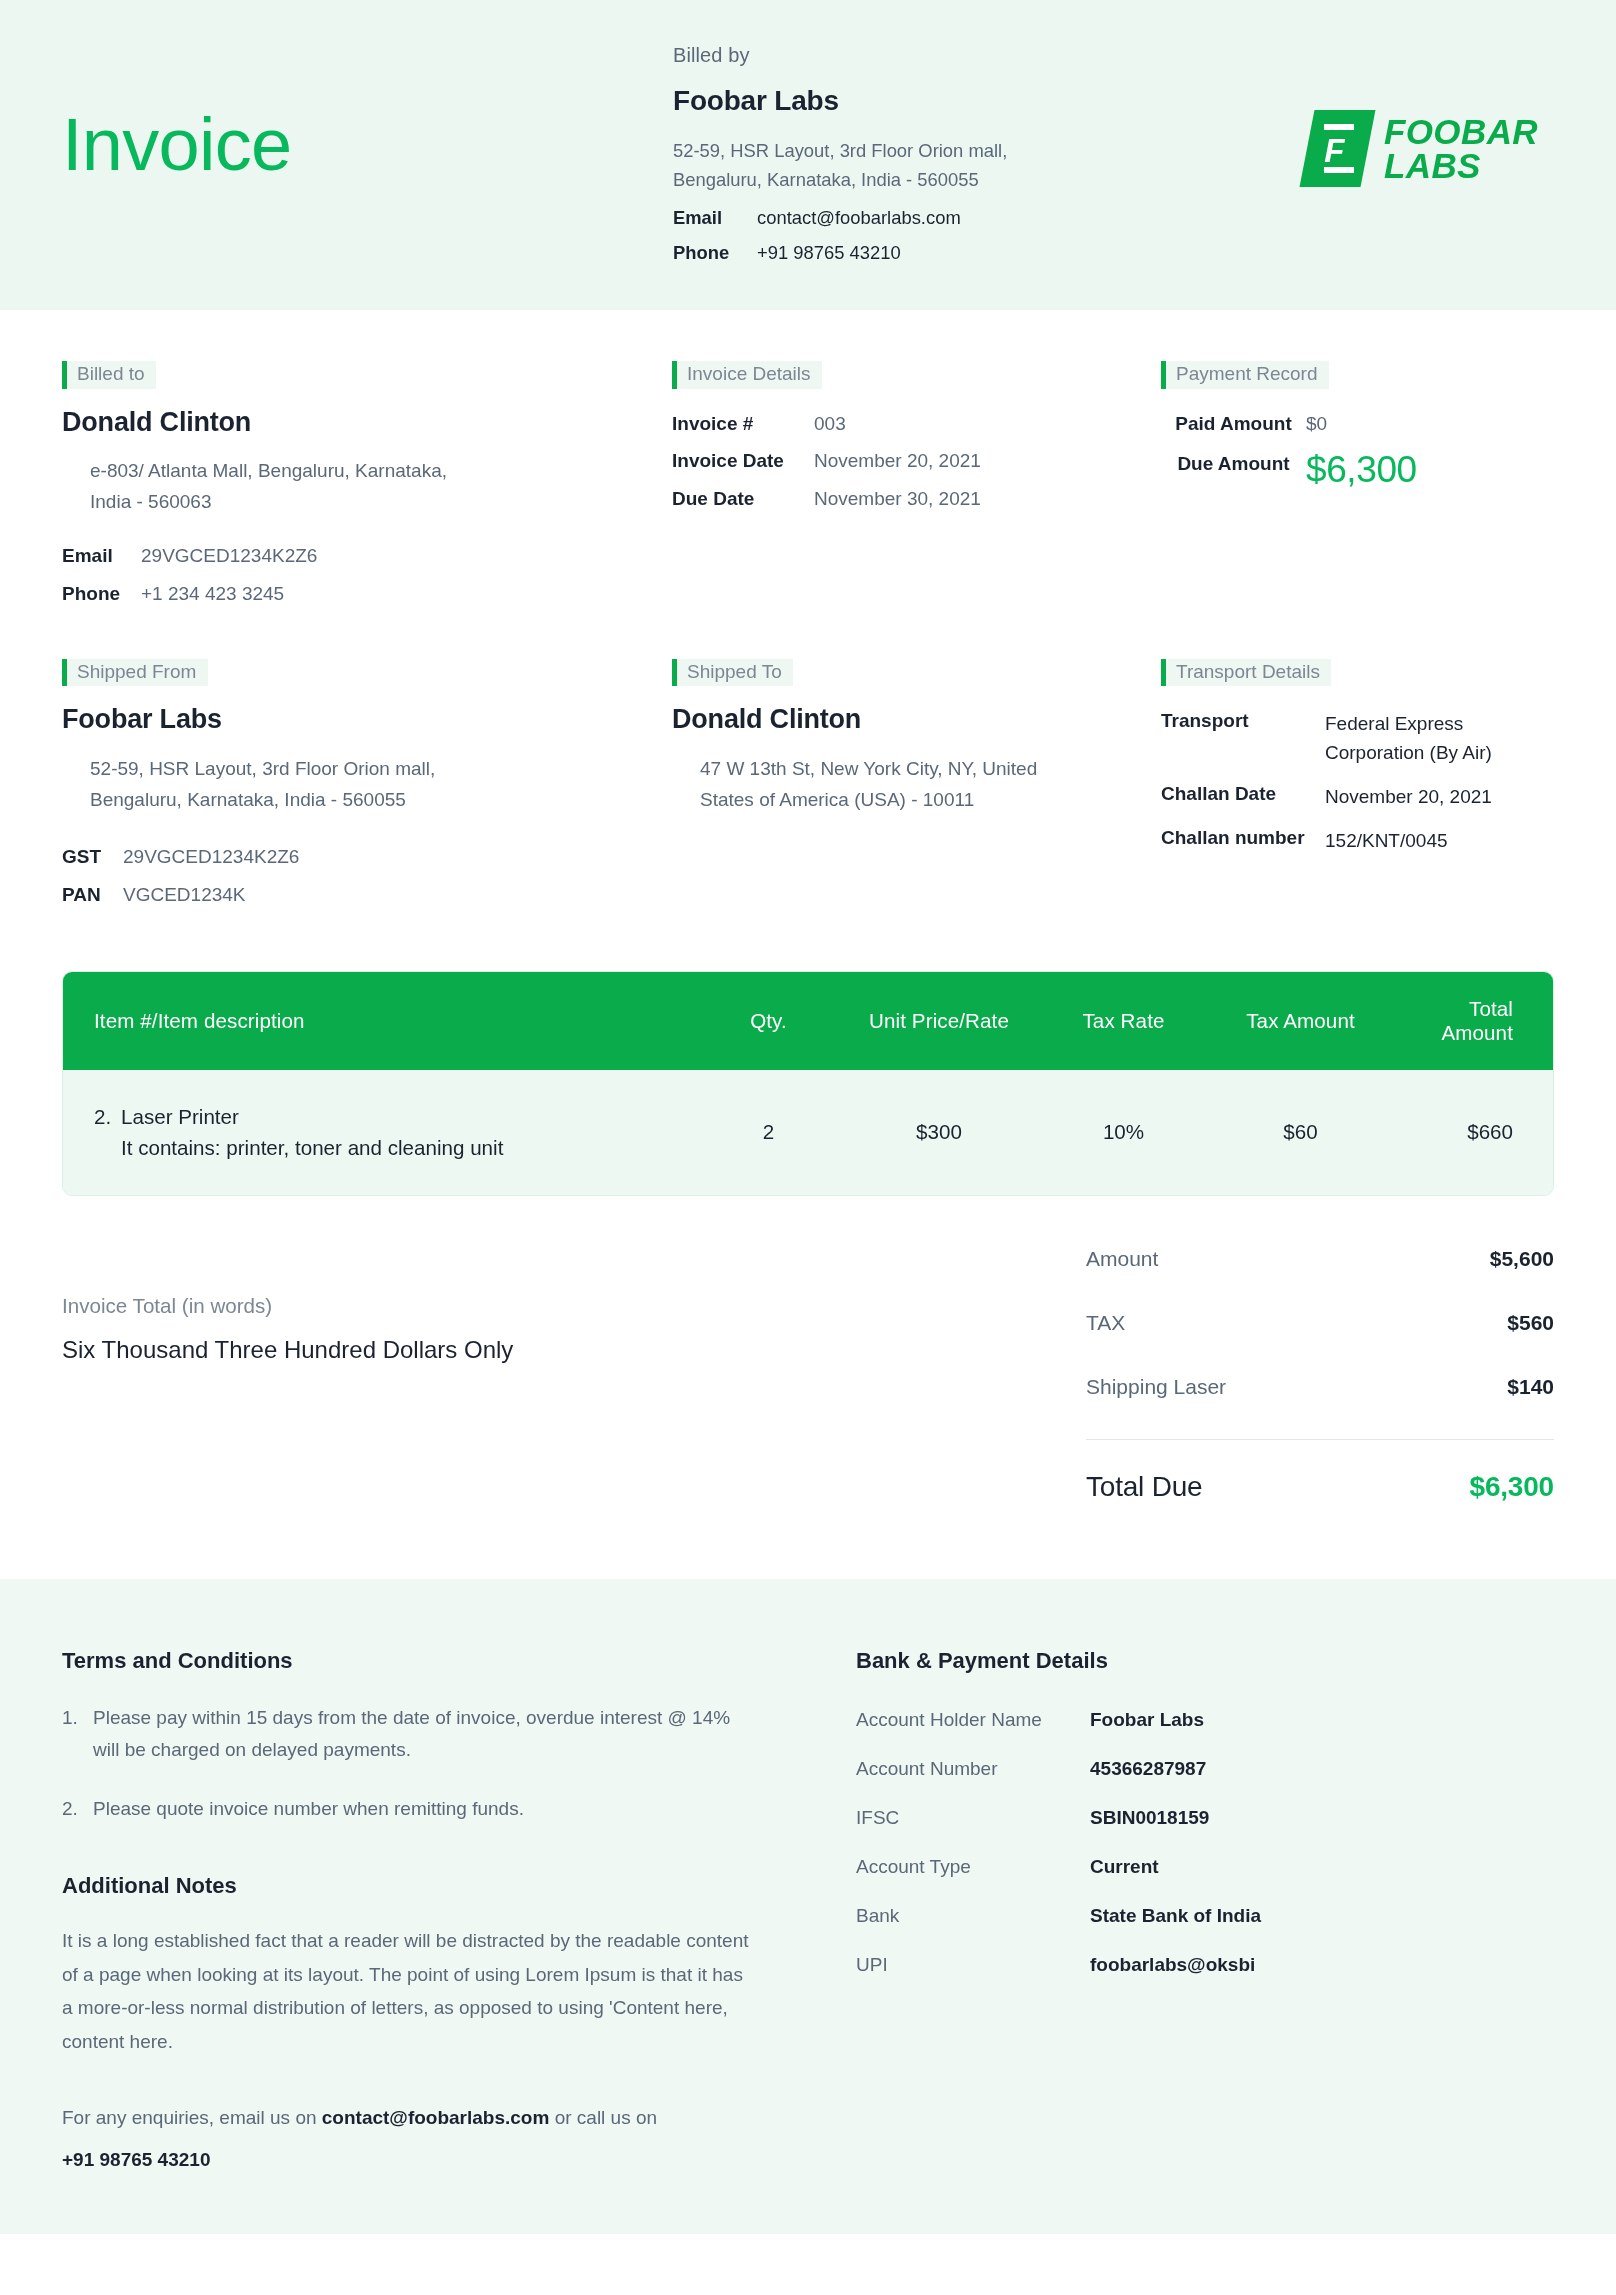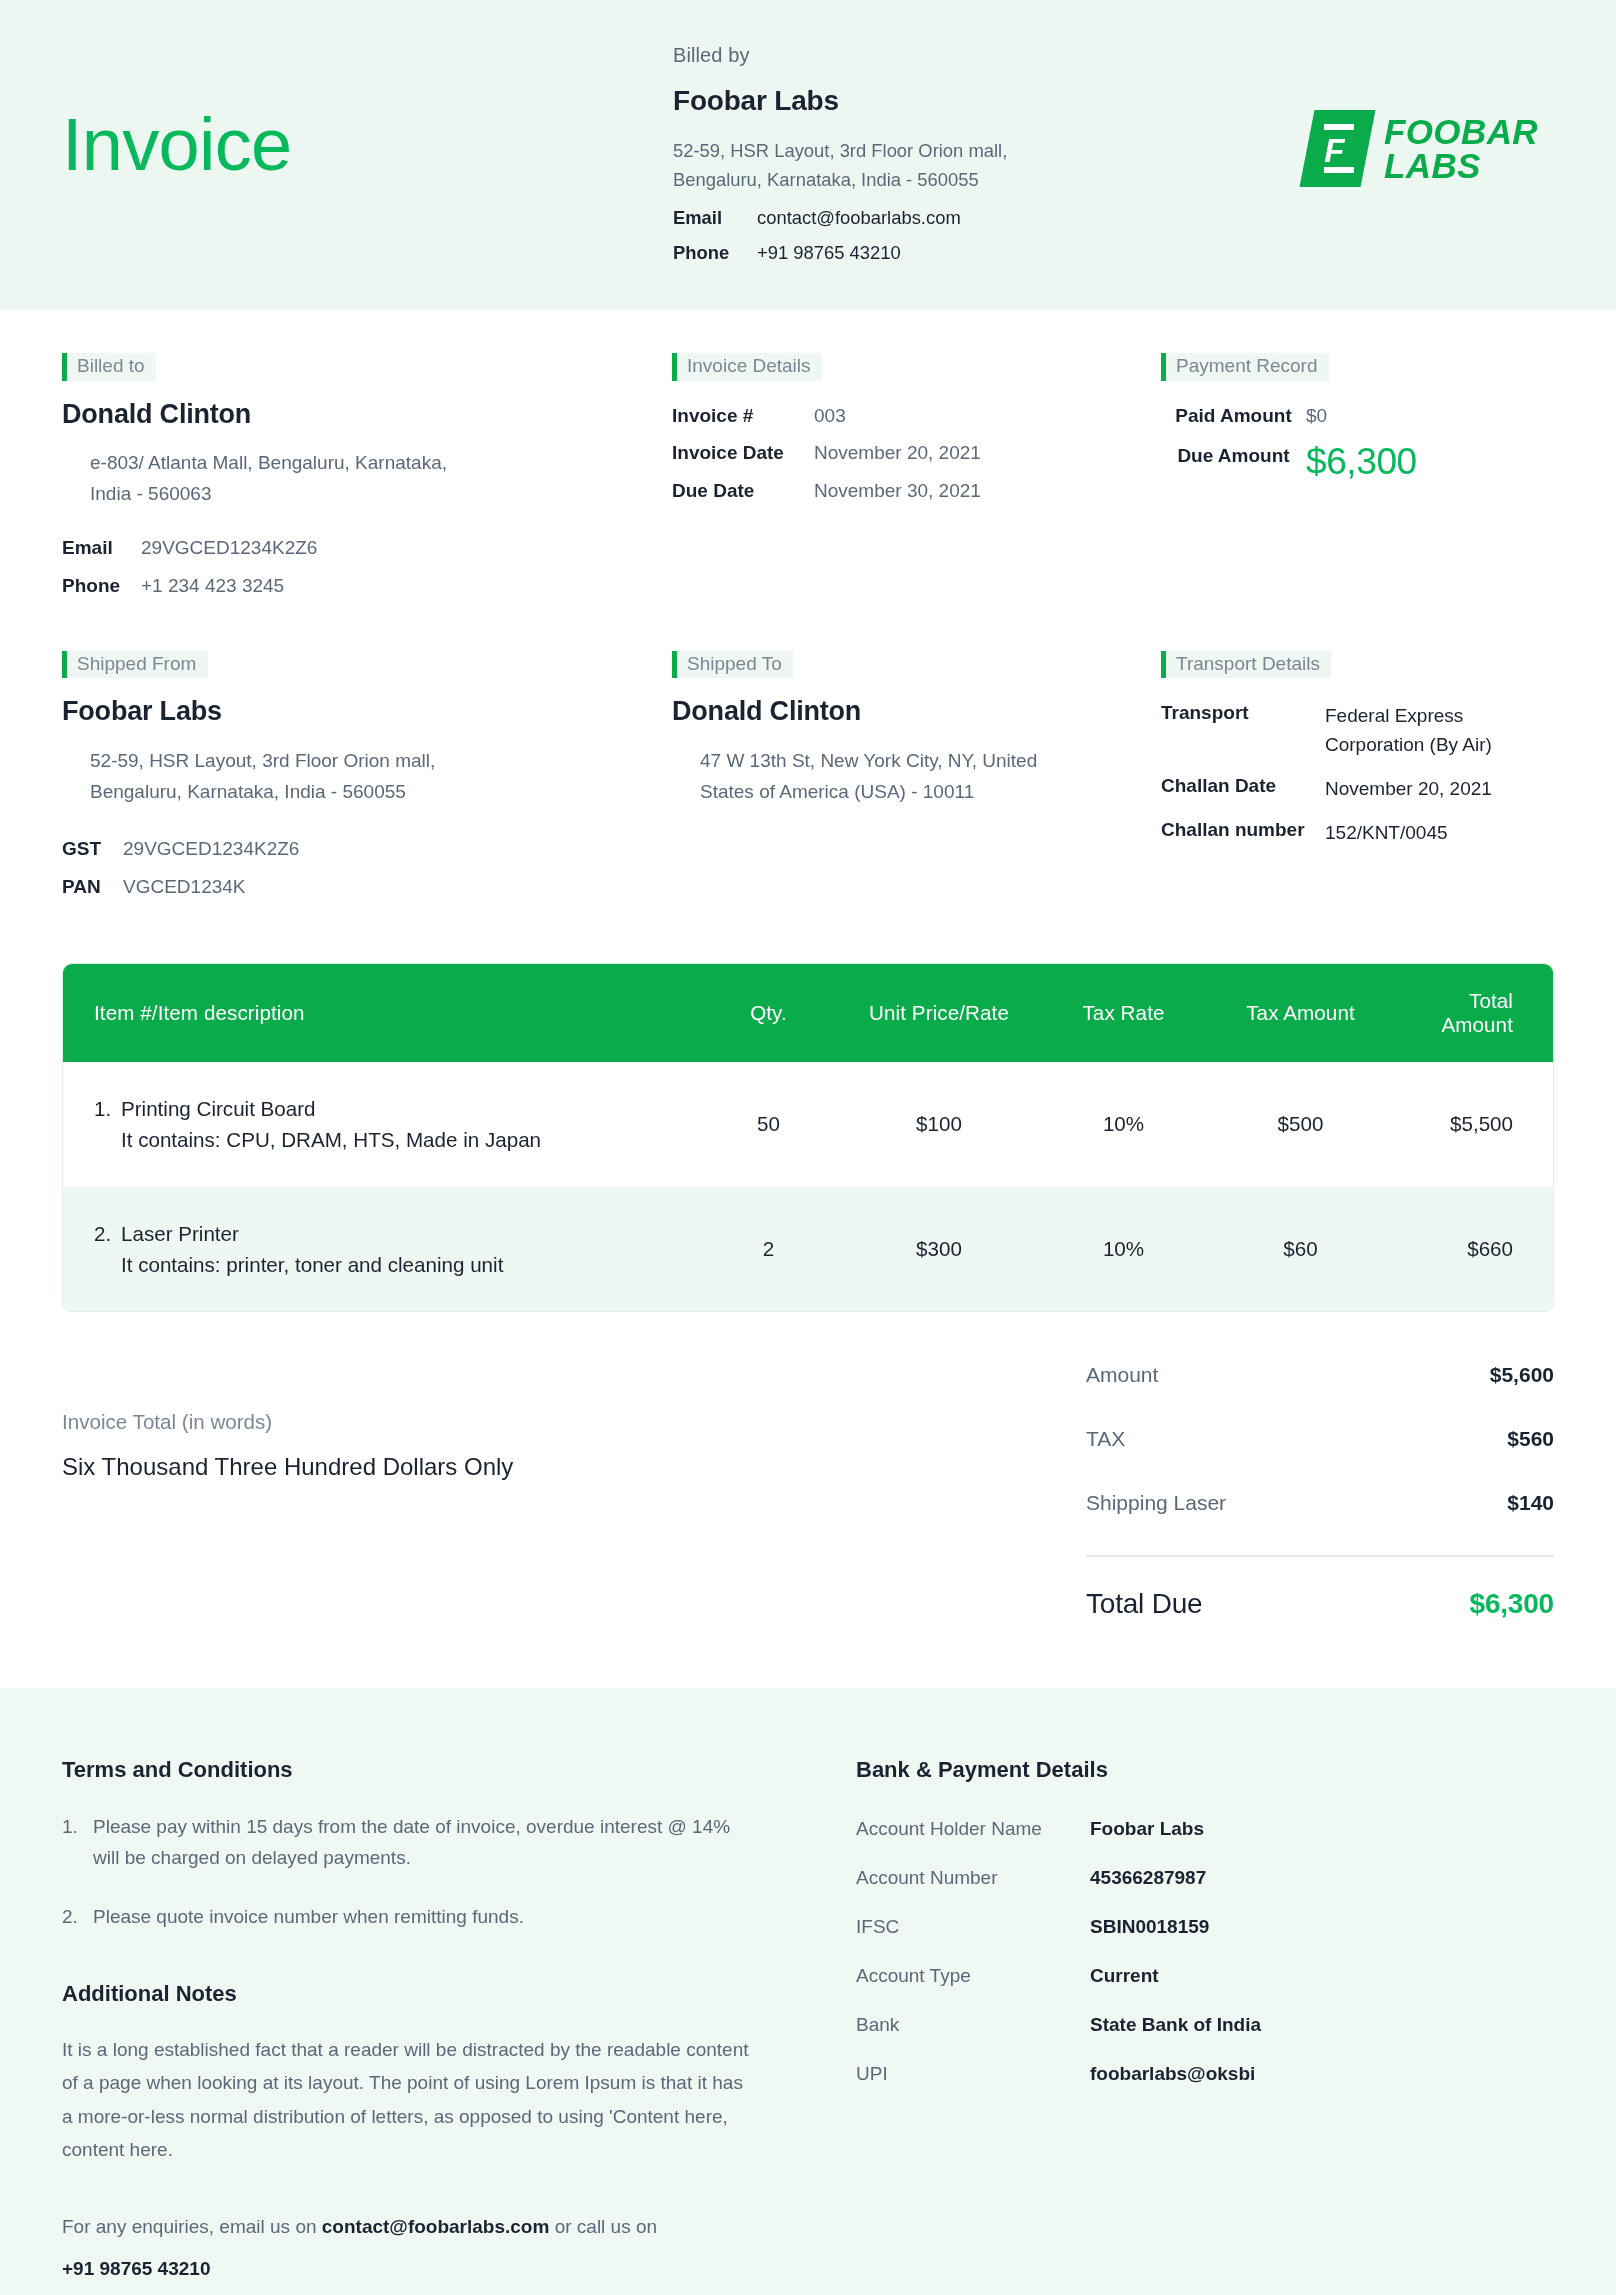--- a/index.html
+++ b/index.html
@@ -124,21 +124,21 @@
     line-height:.95;
     color:var(--green);
     font-weight:700;
     font-style:italic;
     font-size:35px;
     letter-spacing:0.4px;
   }
 
   
   .body{
-    padding:0 62px;
+    padding:8px 62px;
     background:#fff;
   }
   .sec-tag{
     display:inline-block;
     background:#eef7f2;
     border-left:5px solid var(--green);
     padding:2.1px 11.3px 3.5px 10px;
     font-size:19px;
     color:var(--slate-lt);
   }
@@ -501,31 +501,20 @@
           <tr>
             <th class="desc">Item #/Item description</th>
             <th class="qty">Qty.</th>
             <th class="unit">Unit Price/Rate</th>
             <th class="trate">Tax Rate</th>
             <th class="tamt">Tax Amount</th>
             <th class="total">Total Amount</th>
           </tr>
         </thead>
         <tbody>
-          <tr>
-            <td class="desc">
-              <span class="num">1.</span><span class="ttl">Printing Circuit Board</span>
-              <span class="sub">It contains: CPU, DRAM, HTS, Made in Japan</span>
-            </td>
-            <td>50</td>
-            <td>$100</td>
-            <td>10%</td>
-            <td>$500</td>
-            <td class="total">$5,500</td>
-          </tr>
           <tr class="alt">
             <td class="desc">
               <span class="num">2.</span><span class="ttl">Laser Printer</span>
               <span class="sub">It contains: printer, toner and cleaning unit</span>
             </td>
             <td>2</td>
             <td>$300</td>
             <td>10%</td>
             <td>$60</td>
             <td class="total">$660</td>

